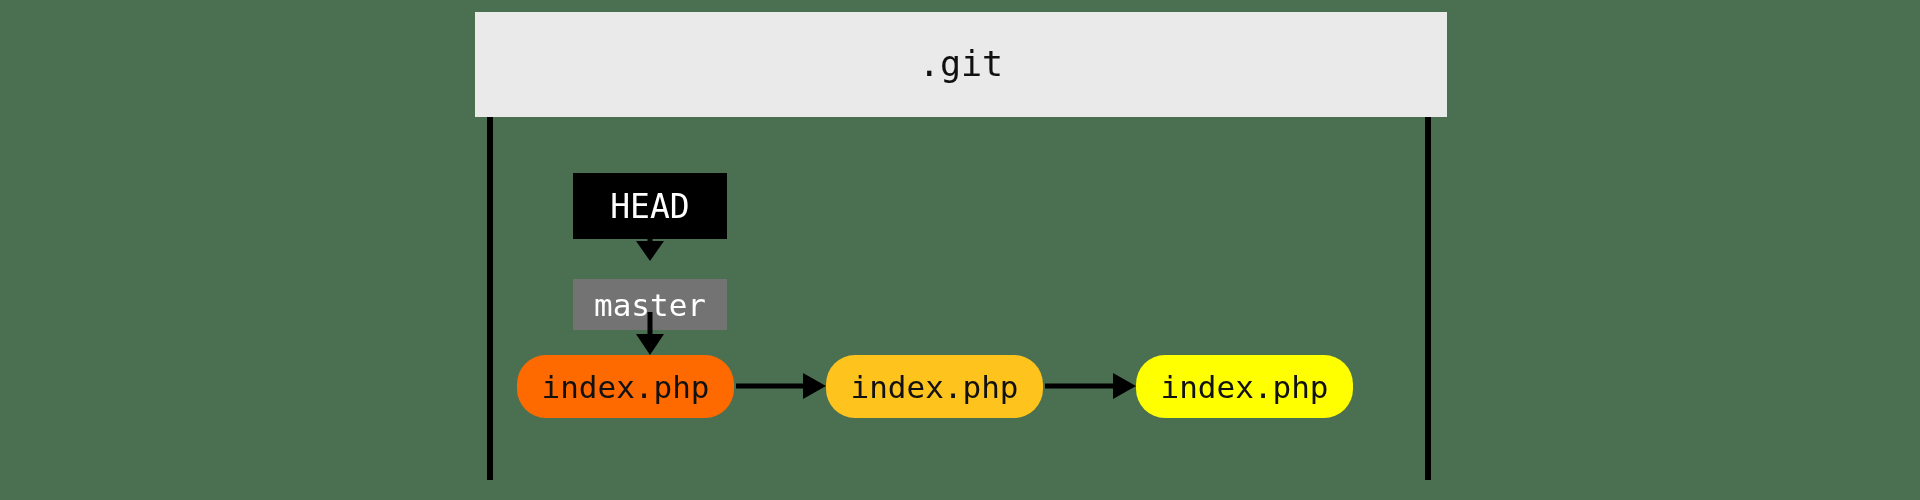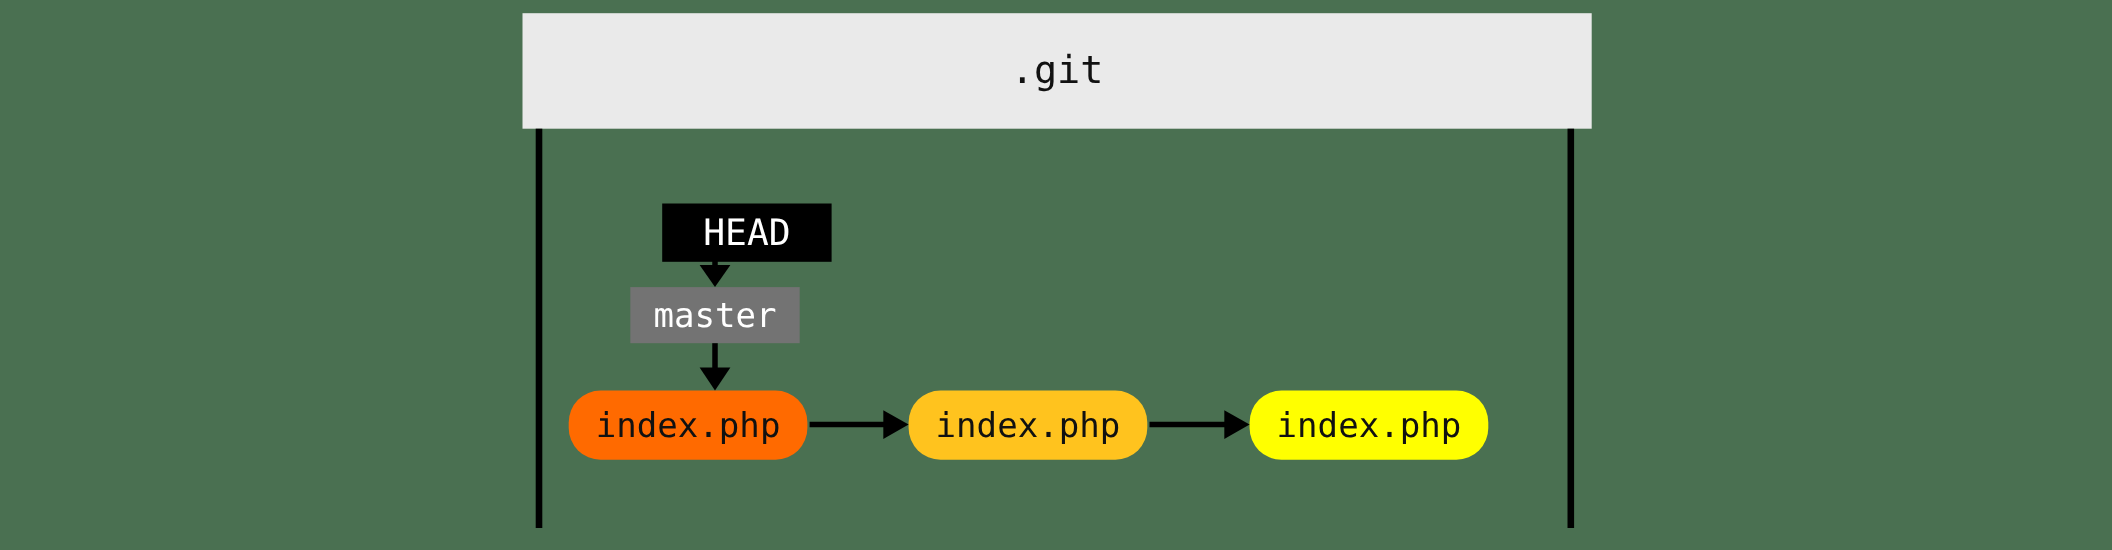--- a/index.html
+++ b/index.html
@@ -52,29 +52,28 @@
   
   .node-box {
     position: absolute;
     display: flex;
     align-items: center;
     justify-content: center;
     white-space: pre;
   }
   .head-box {
     left: 573px;
-    top: 185px;
+    top: 173px;
     width: 154px;
-    height: 53px;
+    height: 66px;
     font-size: 33px;
-    margin-left: 29px;
   }
   .master-box {
     left: 573px;
-    top: 261px;
+    top: 279px;
     width: 154px;
     height: 51px;
     font-size: 31px;
   }
 
   
   .chip {
     position: absolute;
     top: 355px;
     height: 63px;

